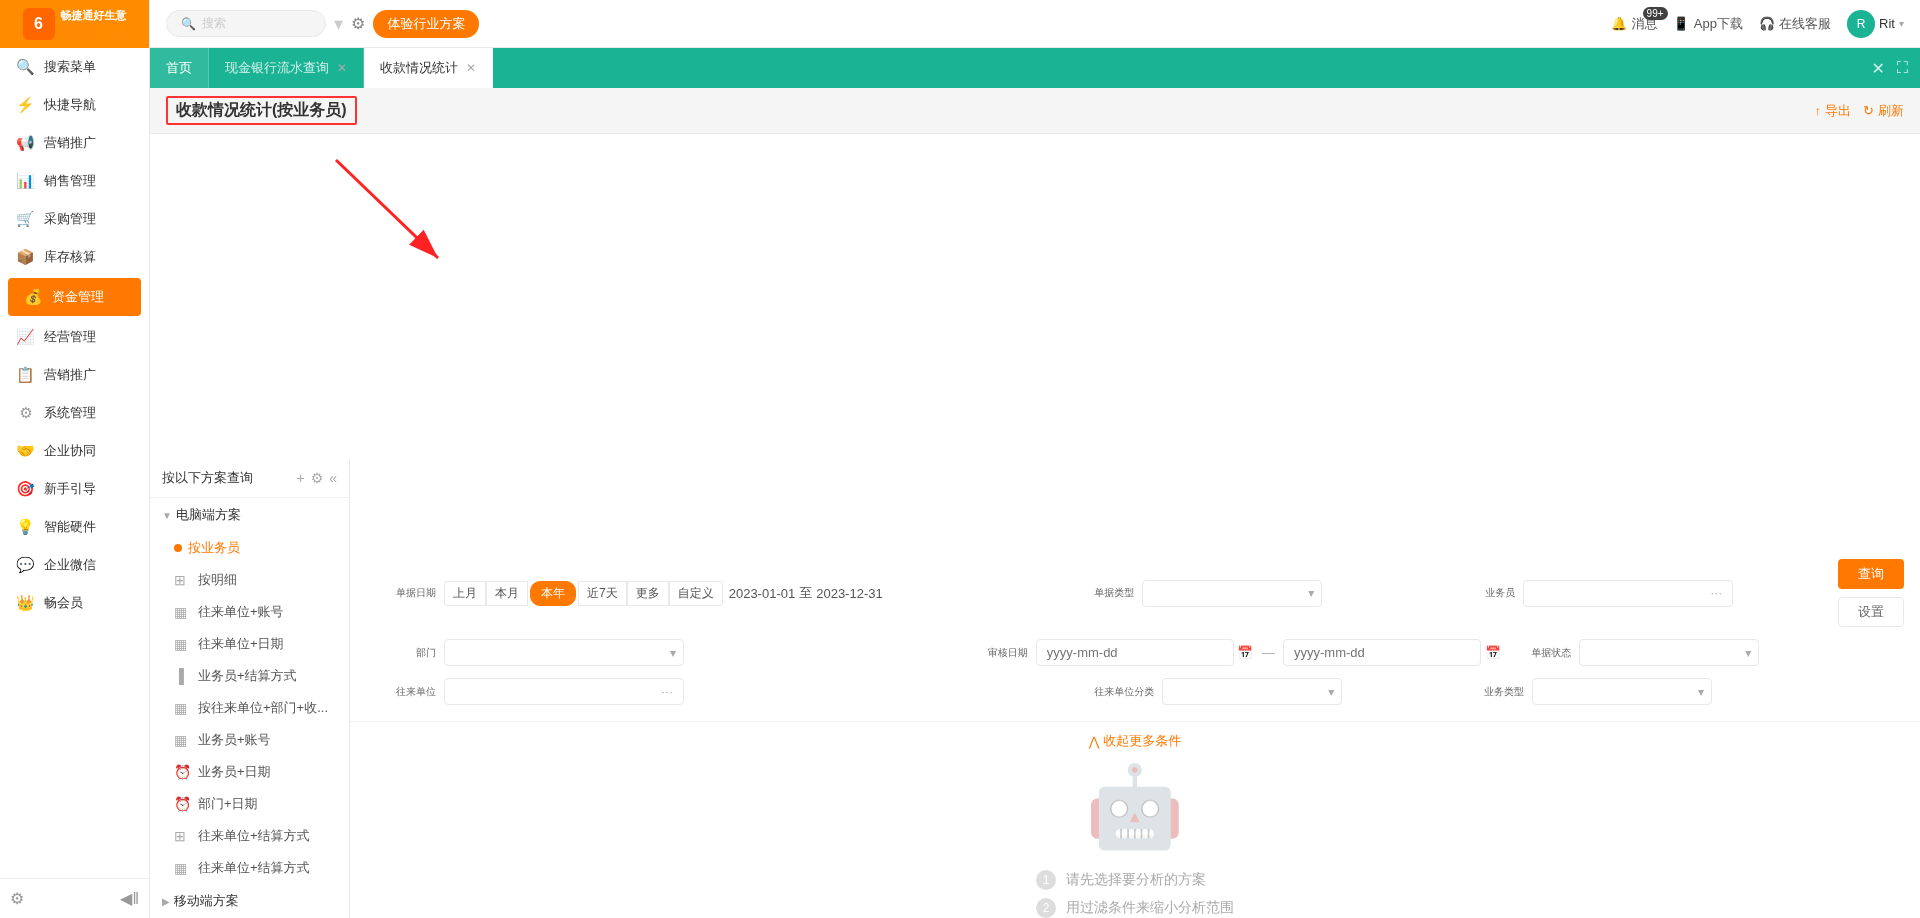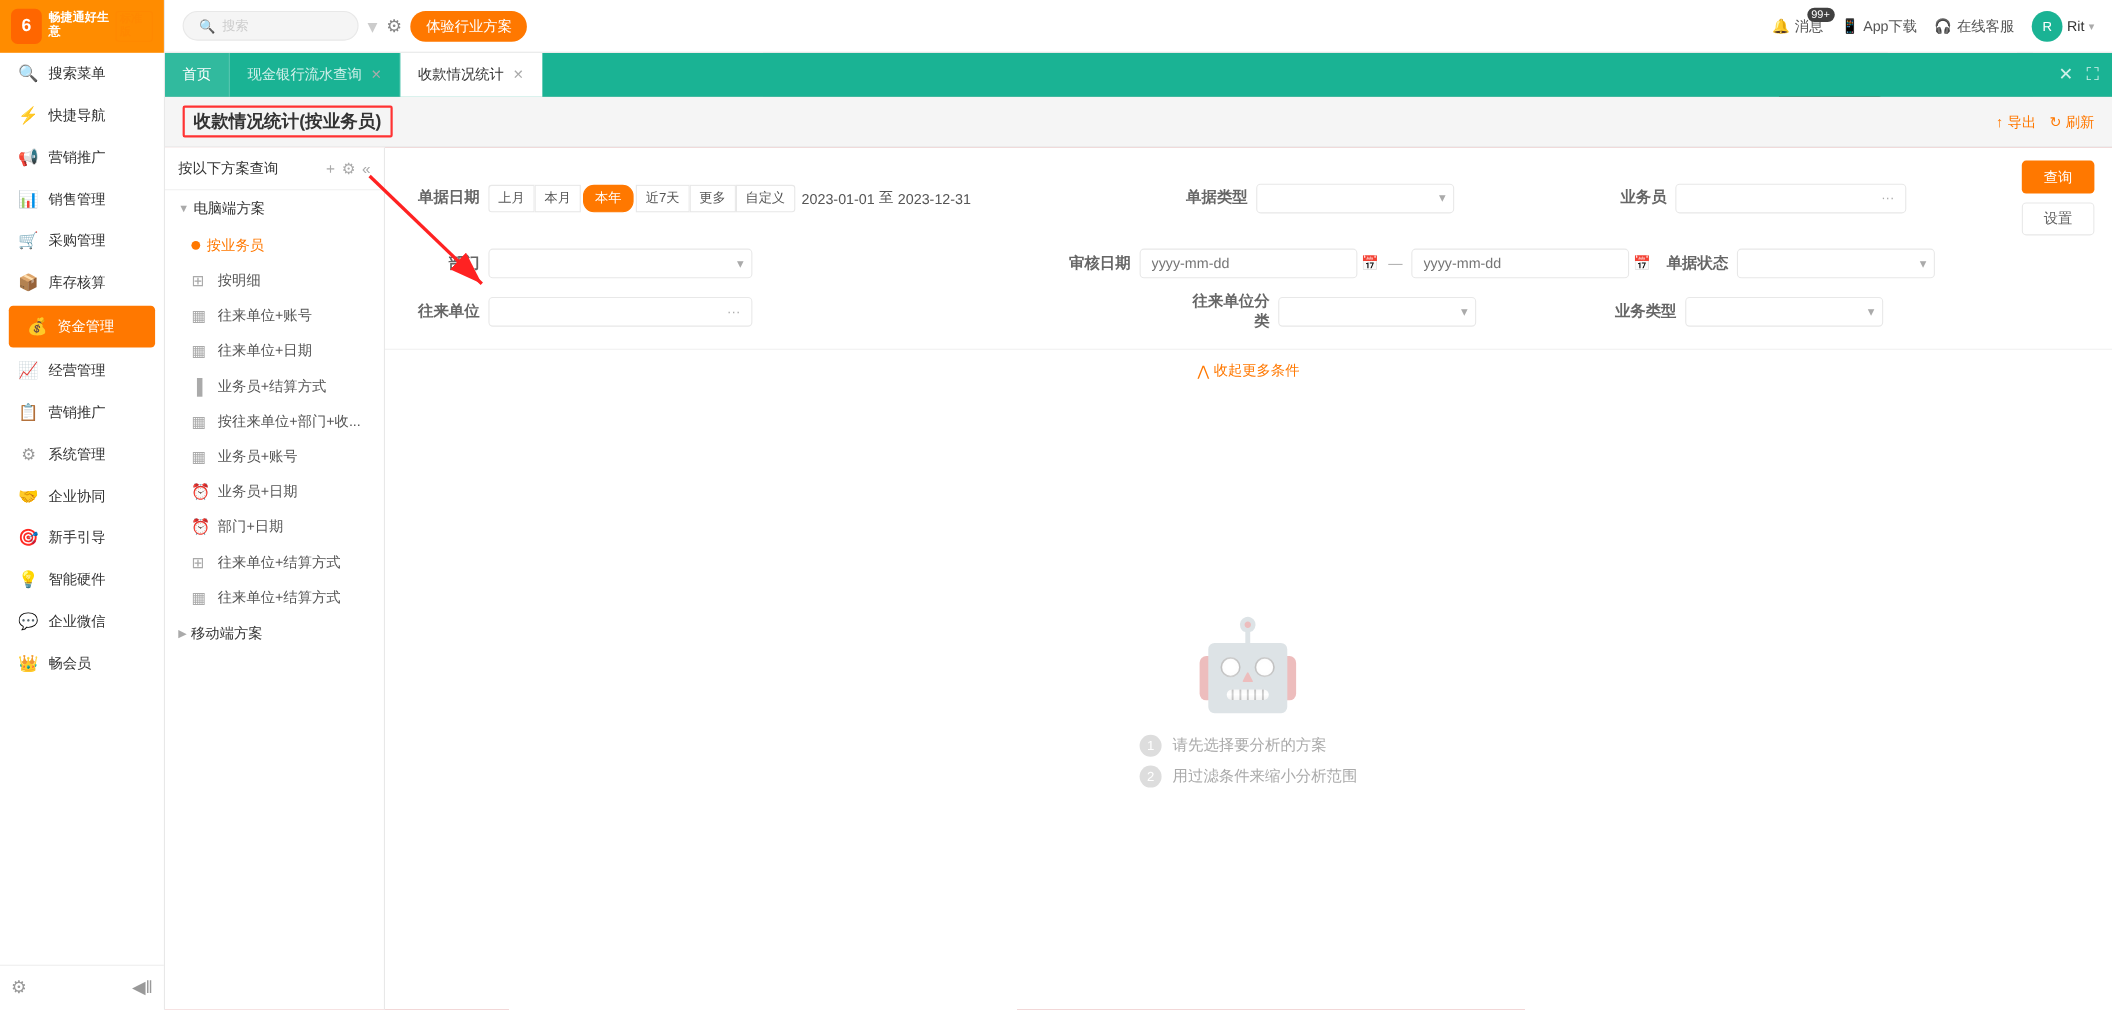--- a/index.html
+++ b/index.html
@@ -55,34 +55,34 @@
     }
     .tab-item.home { color: white; background: rgba(255,255,255,0.1); }
     .tab-item.active { background: #fff; color: #333; }
     .tab-close { color: #aaa; font-size: 12px; cursor: pointer; }
     .tab-actions { margin-left: auto; display: flex; align-items: center; padding: 0 12px; gap: 12px; }
     .tab-action-btn { color: rgba(255,255,255,0.8); cursor: pointer; font-size: 16px; }
 
     
     .main {
       position: fixed; left: 150px; top: 88px; right: 0; bottom: 0;
-      background: #b91c1c; overflow: hidden;
+      background: #14b8a6; overflow: hidden;
     }
 
     
     .page-header {
       background: #f5f5f5; padding: 8px 16px; display: flex; align-items: center; justify-content: space-between;
       border-bottom: 1px solid #e8e8e8;
     }
     .page-title { font-size: 16px; font-weight: bold; color: #333; border: 2px solid #ff4444; padding: 2px 8px; border-radius: 2px; }
     .page-actions { display: flex; gap: 12px; align-items: center; }
     .page-action-btn { color: #ff7800; font-size: 13px; cursor: pointer; display: flex; align-items: center; gap: 4px; }
 
     
-    .content-body { display: flex; height: calc(100% - 46px); background: #fff; }
+    .content-body { display: flex; height: calc(100% - 46px); background: #fff; align-items: flex-end; }
 
     
     .scheme-panel {
       width: 200px; border-right: 1px solid #e8e8e8; background: #fff; overflow-y: auto; flex-shrink: 0;
     }
     .scheme-header {
       display: flex; align-items: center; justify-content: space-between; padding: 10px 12px;
       font-size: 13px; color: #333; border-bottom: 1px solid #f0f0f0;
     }
     .scheme-header-label { font-weight: 500; }
@@ -100,21 +100,21 @@
     }
     .scheme-item.active { color: #ff7800; }
     .scheme-item-icon { font-size: 14px; color: #aaa; width: 18px; }
     .scheme-item-dot { width: 8px; height: 8px; background: #ff7800; border-radius: 50%; flex-shrink: 0; }
 
     
     .filter-panel { flex: 1; padding: 0; overflow: hidden; display: flex; flex-direction: column; }
 
     .filter-rows { padding: 12px 16px 0; }
     .filter-row { display: flex; align-items: center; margin-bottom: 12px; gap: 0; }
-    .filter-label { width: 70px; text-align: right; color: #666; font-size: 14px; flex-shrink: 0; margin-right: 8px; font-weight: bold; }
+    .filter-label { width: 70px; text-align: right; color: #666; font-size: 10px; flex-shrink: 0; margin-right: 8px; }
     .filter-date-btns { display: flex; gap: 0; align-items: center; }
     .date-btn { padding: 3px 8px; font-size: 12px; border: 1px solid #e8e8e8; background: #fff; cursor: pointer; color: #555; }
     .date-btn:first-child { border-radius: 3px 0 0 3px; }
     .date-btn:last-child { border-radius: 0 3px 3px 0; }
     .date-btn.active { background: #ff7800; color: white; border-color: #ff7800; border-radius: 10px; padding: 3px 10px; margin: 0 2px; }
     .date-range { display: flex; align-items: center; gap: 4px; font-size: 13px; color: #555; margin-left: 6px; }
     .filter-select {
       border: 1px solid #e8e8e8; border-radius: 4px; padding: 5px 28px 5px 10px; font-size: 13px;
       color: #555; background: #fff; appearance: none; cursor: pointer; position: relative;
       min-width: 200px;
@@ -139,21 +139,21 @@
     .col-item { flex: 1; display: flex; align-items: center; }
   </style>
 </head>
 <body>
 
 <div class="sidebar">
   <div class="sidebar-logo">
     <div class="sidebar-logo-icon">
       <span>6</span>
     </div>
-    <div style="display:flex;flex-direction:row;line-height:1.2;">
+    <div style="display:flex;flex-direction:column;line-height:1.2;">
       <span style="font-size:11px;color:#fff;">畅捷通好生意</span>
       <span class="sidebar-edition">标准版</span>
     </div>
   </div>
 
   <div class="sidebar-item">
     <span class="sidebar-icon">🔍</span>
     <span>搜索菜单</span>
   </div>
   <div class="sidebar-item">

